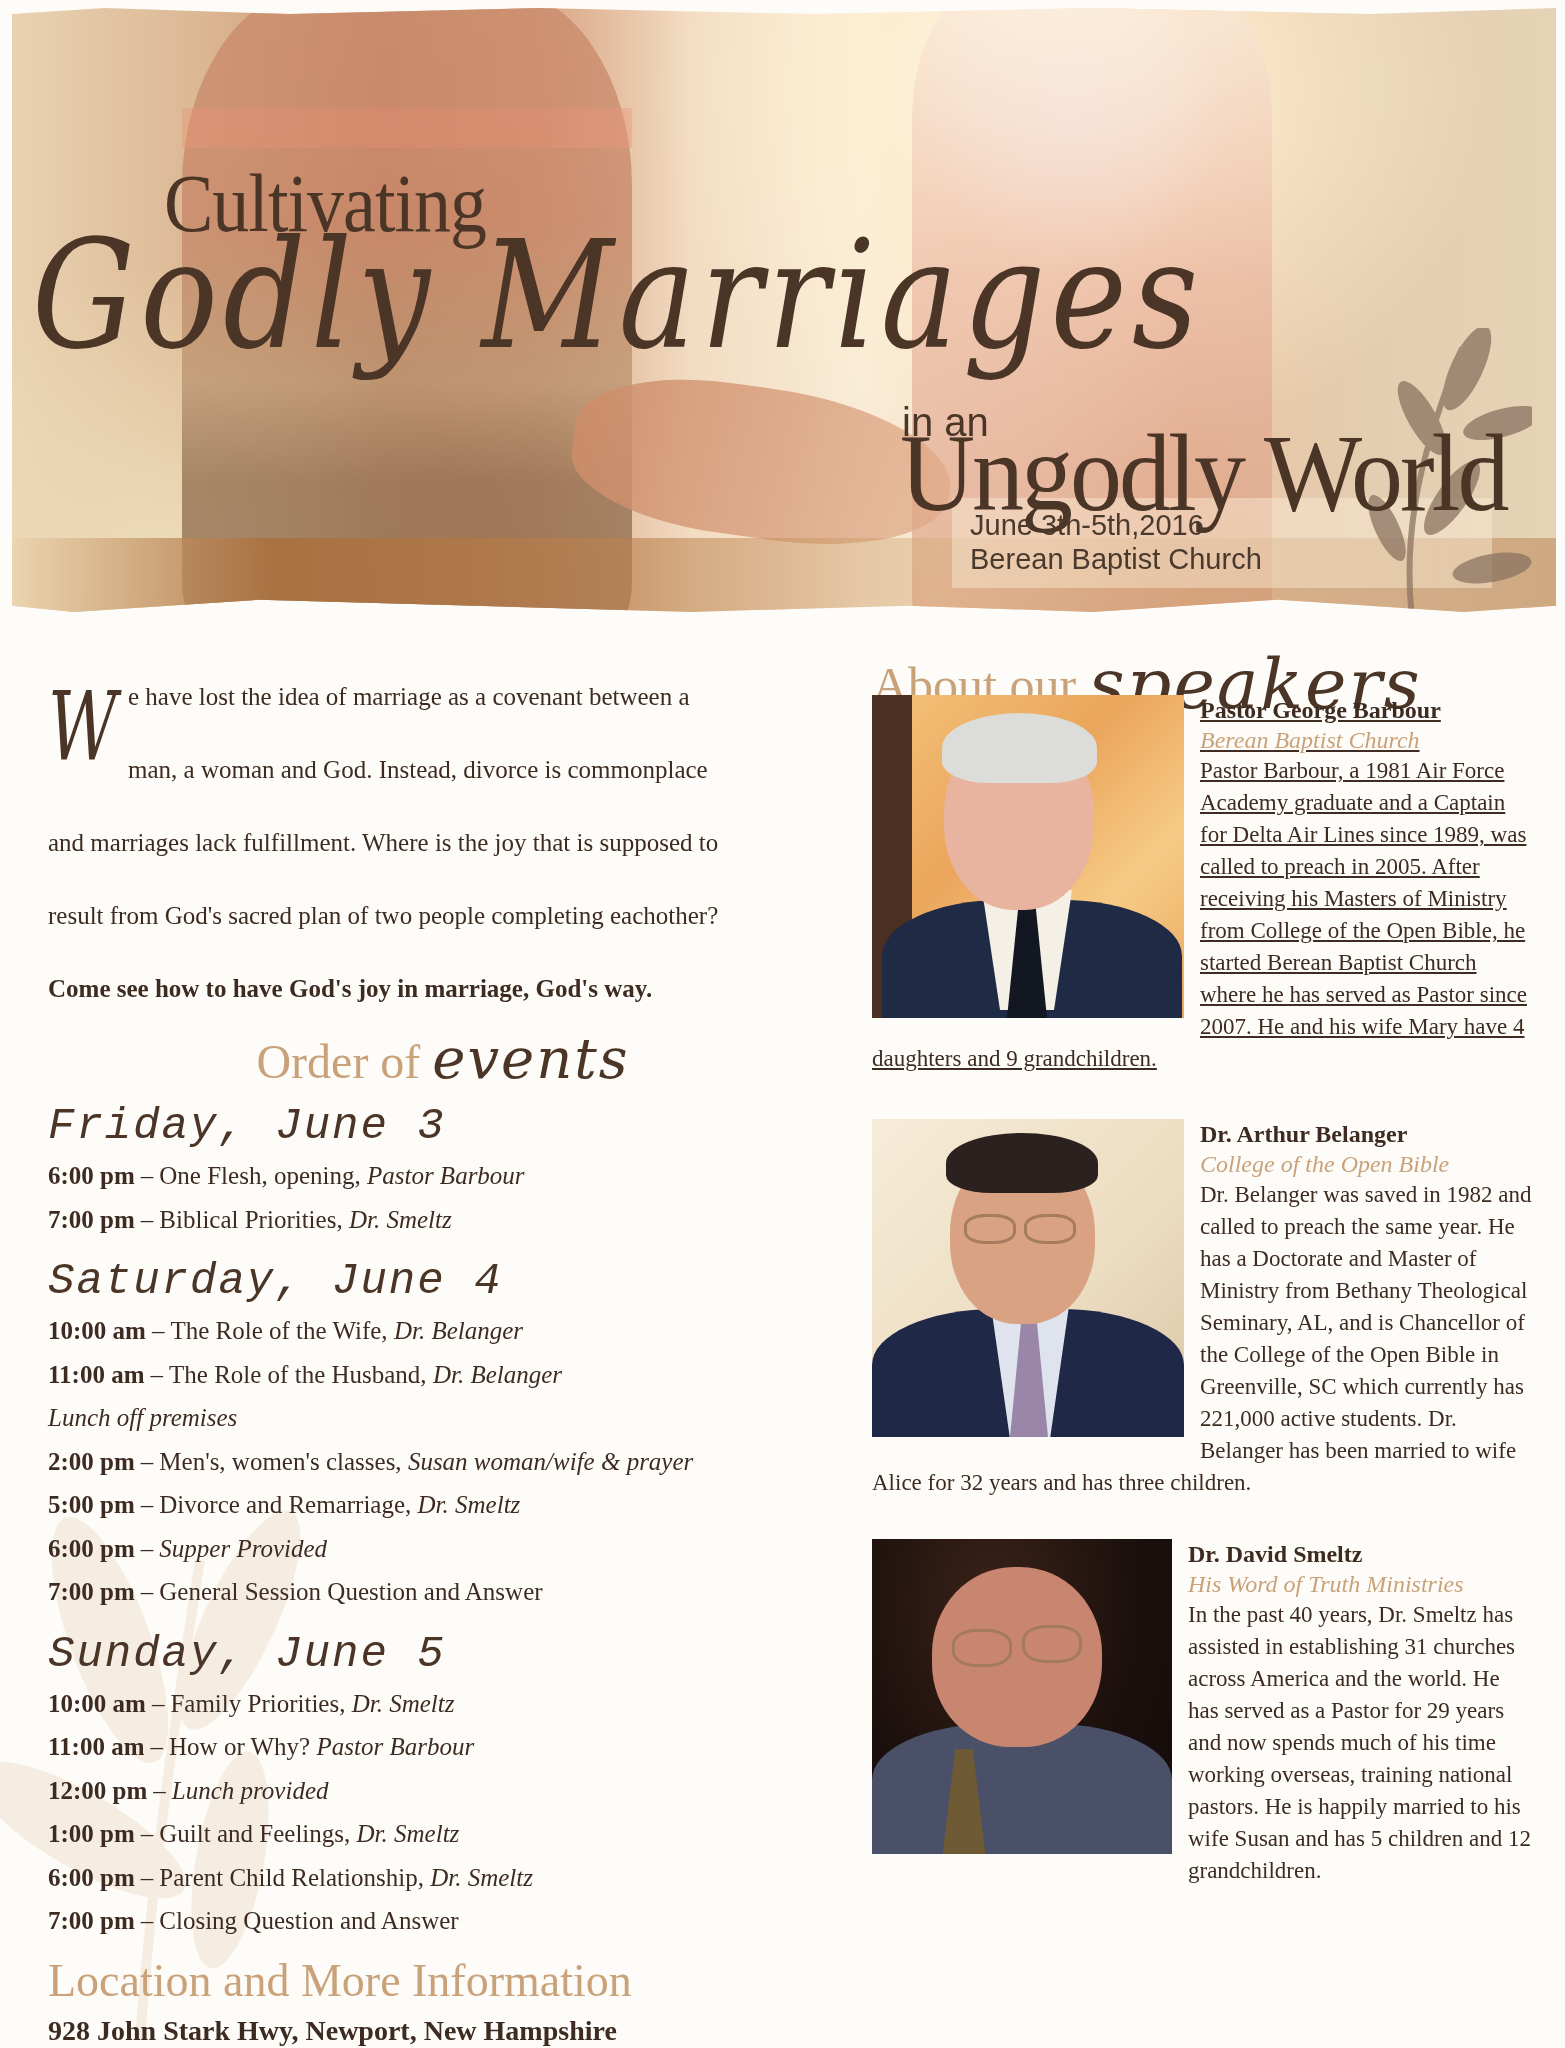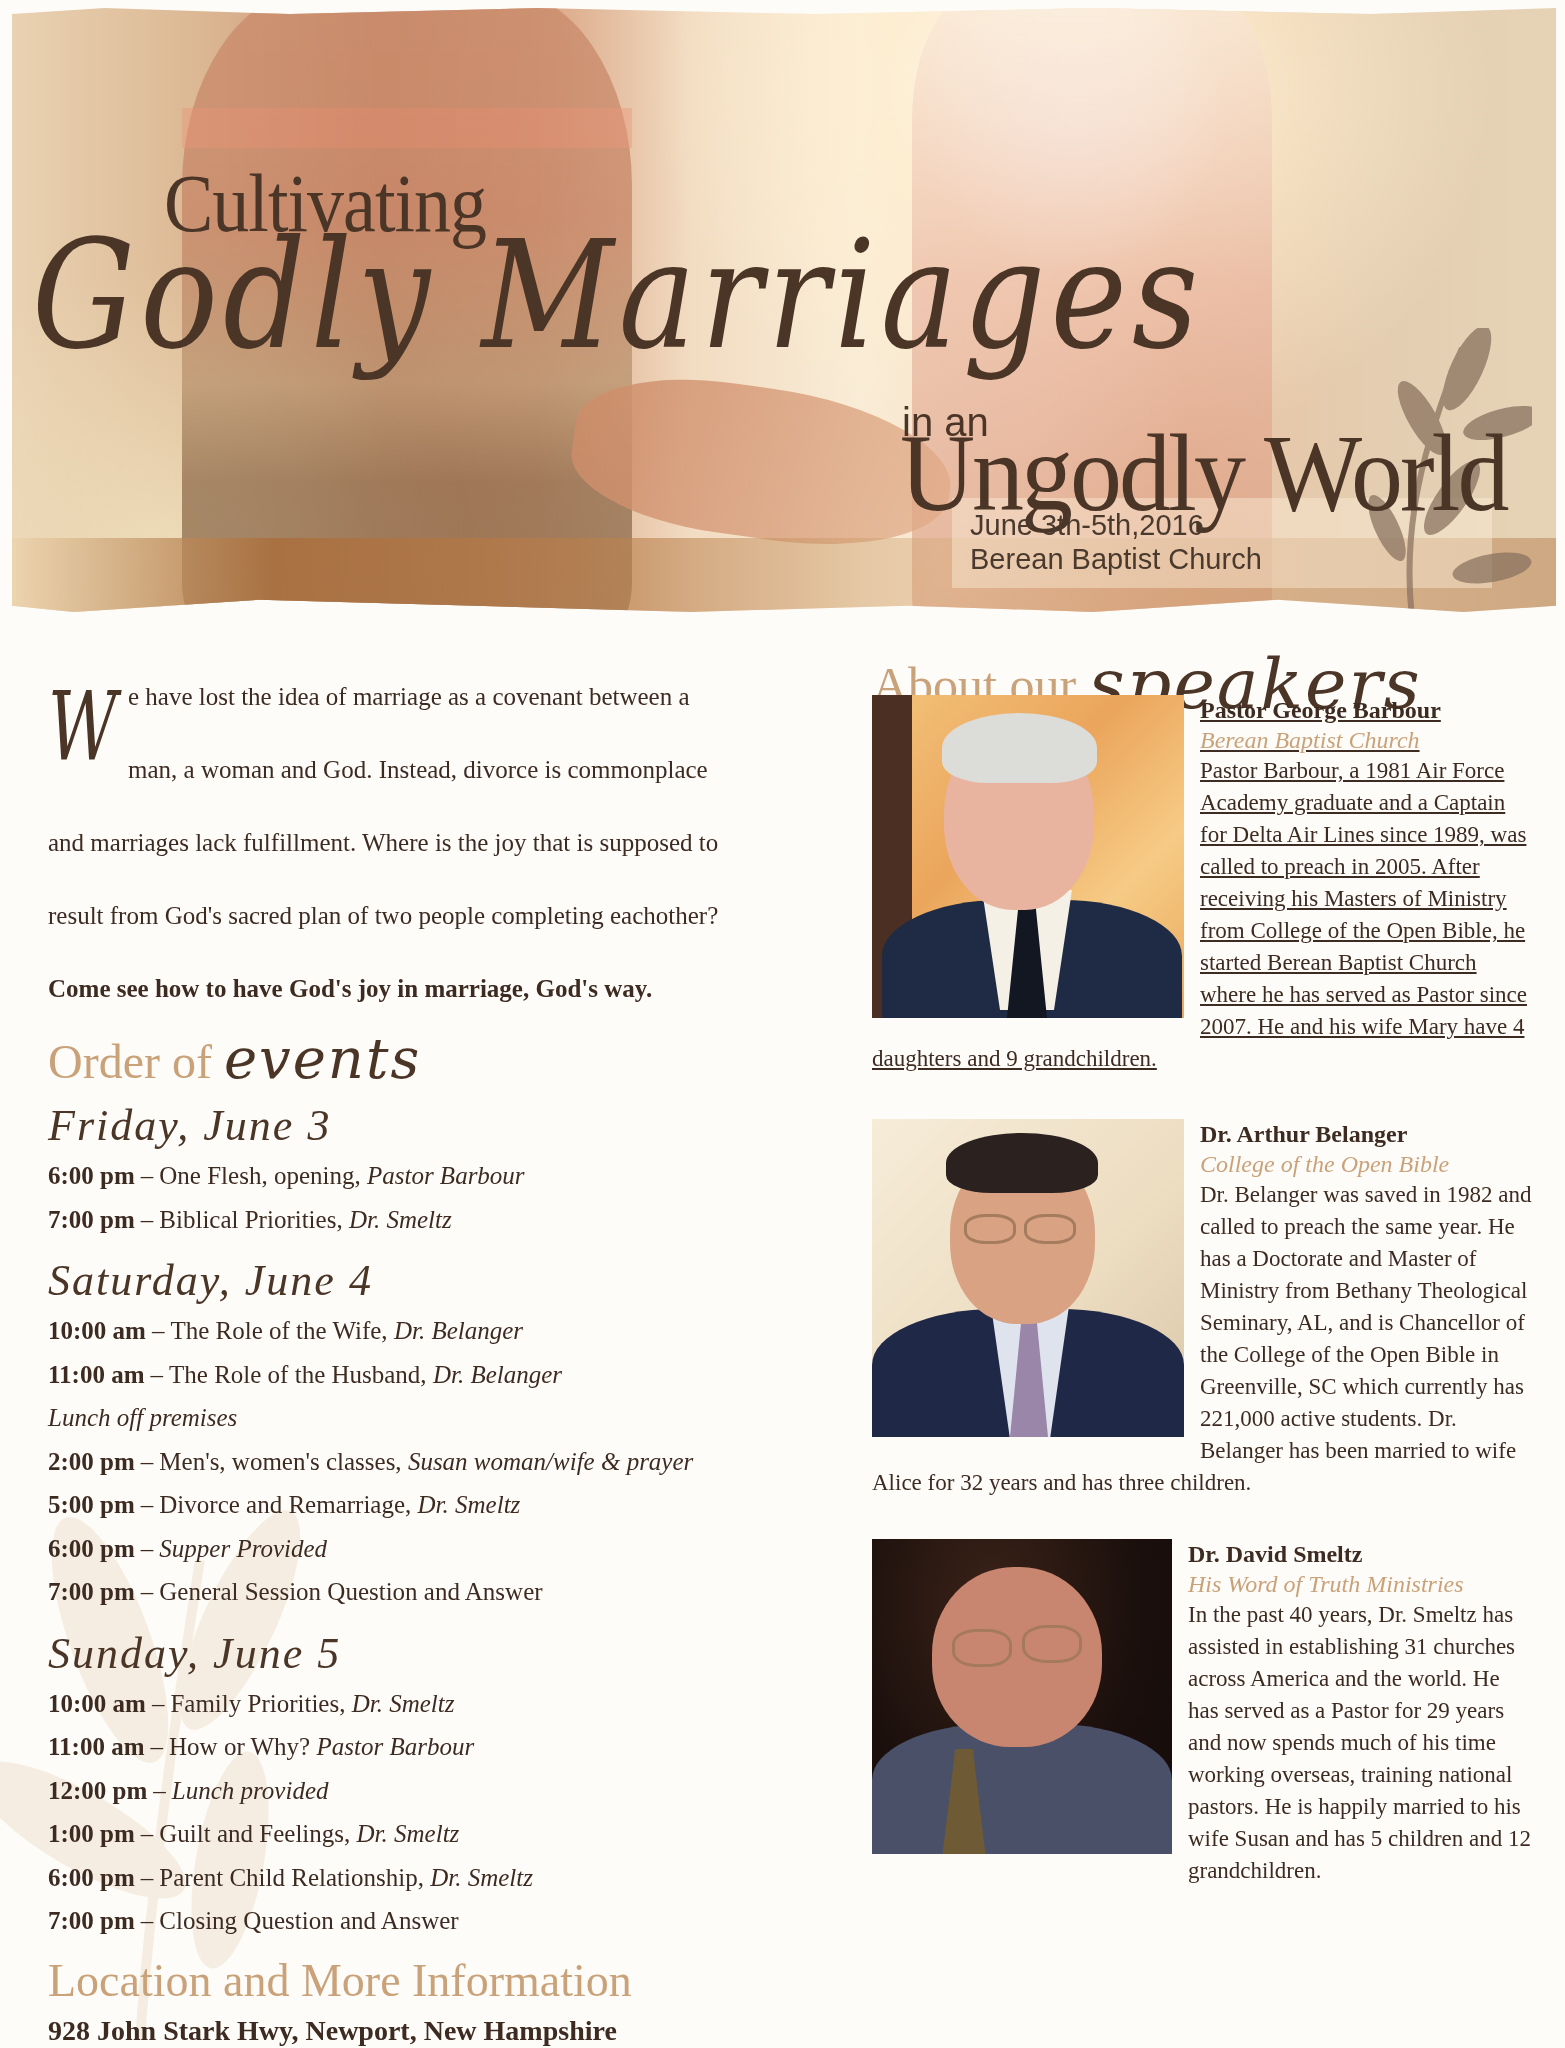--- a/index.html
+++ b/index.html
@@ -89,24 +89,24 @@
   .intro .indent { padding-left: 80px; }
   .intro .bold { font-weight: bold; }
 
   .section-heading {
     font-size: 48px; color: #c9a27a; line-height: 56px; white-space: nowrap;
   }
   .section-heading .script {
     font-family: "DejaVu Serif", serif; font-style: italic; color: #4a3527; font-size: 56px;
     letter-spacing: 2px;
   }
-  .order-heading { margin-top: 26px; }
+  .order-heading { margin-top: 26px; text-align: center; }
 
   .day-heading {
-    font-family: Liberation Serif, serif; font-style: italic; font-weight: normal;
+    font-family: Liberation Mono, monospace; font-style: italic; font-weight: normal;
     font-size: 44px; color: #4a3527; line-height: 56px; margin-top: 8px; letter-spacing: 2px;
   }
   .event { font-size: 25px; line-height: 43.5px; color: #3d2b22; white-space: nowrap; }
   .event .time { font-weight: bold; }
   .event .sep { margin: 0 6px; }
   .event .who { font-style: italic; }
   .event.italic-only { font-style: italic; }
 
   .day-block-sat { margin-top: 12px; }
   .day-block-sun { margin-top: 12px; }

